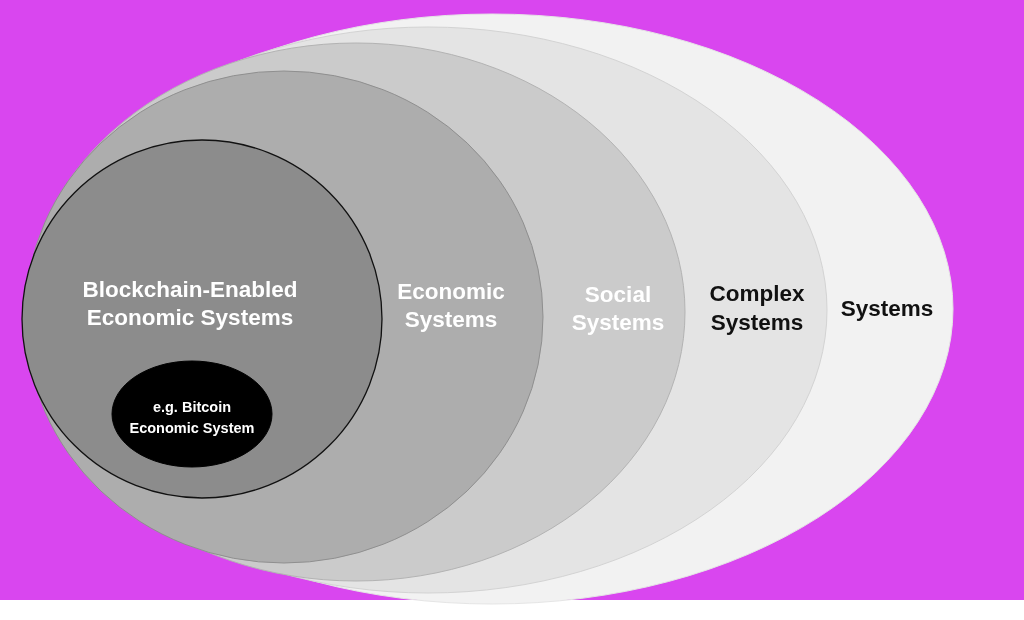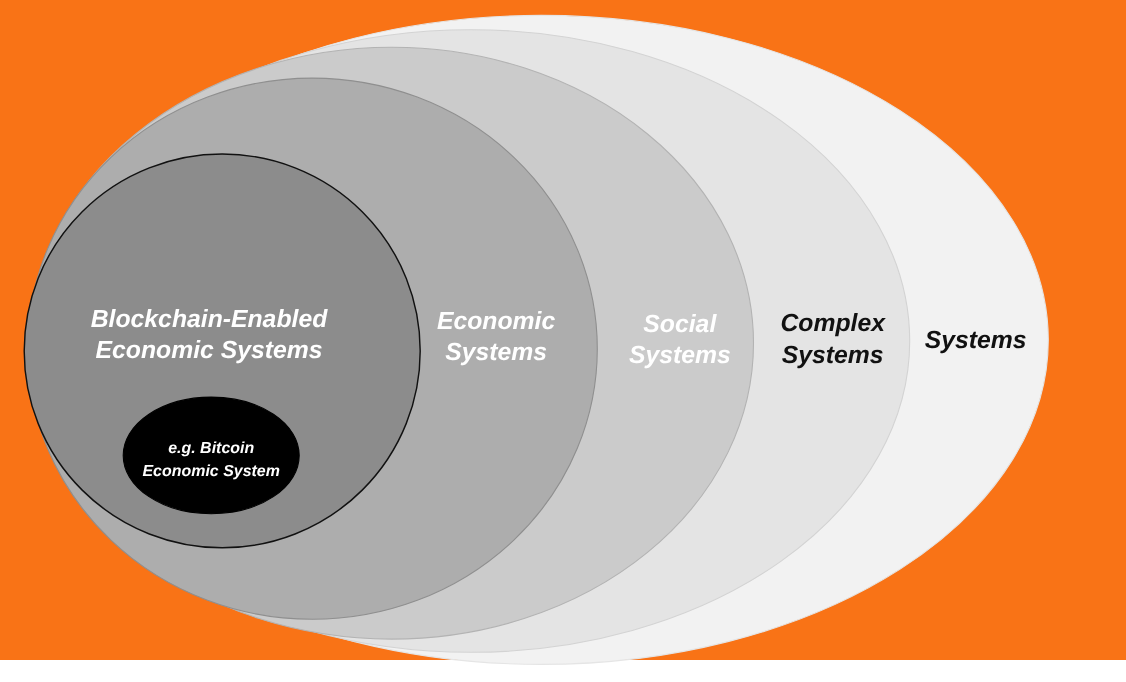--- a/index.html
+++ b/index.html
@@ -7,22 +7,21 @@
     padding: 0;
     background: #ffffff;
     width: 1024px;
     height: 620px;
     overflow: hidden;
   }
   .diagram-wrap {
     width: 1024px;
     height: 600px;
     position: relative;
-    background: #f97316;
-    font-style: italic;
+    background: #d946ef;
   }
   svg {
     display: block;
   }
   .ring-label {
     font-family: "Liberation Sans", sans-serif;
     font-weight: bold;
     font-size: 22.5px;
   }
   .bitcoin-label {

